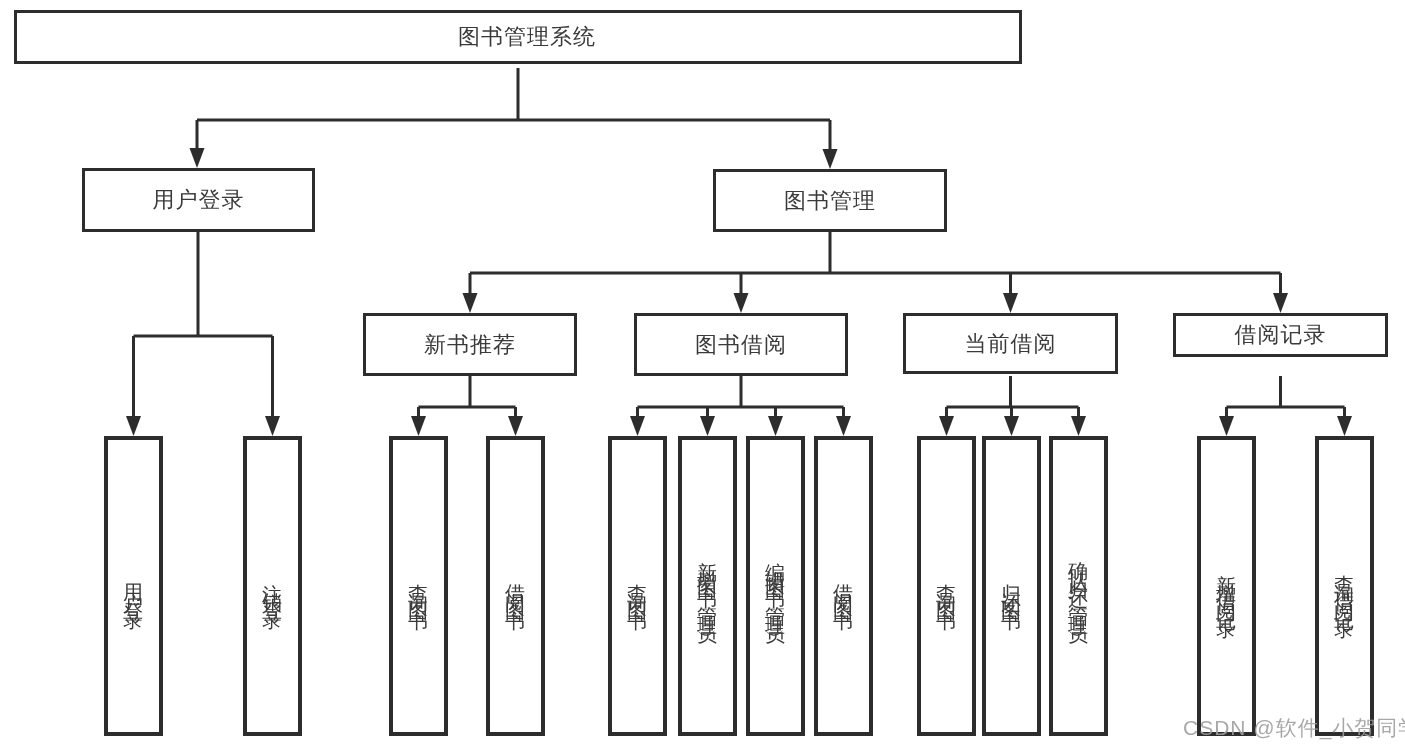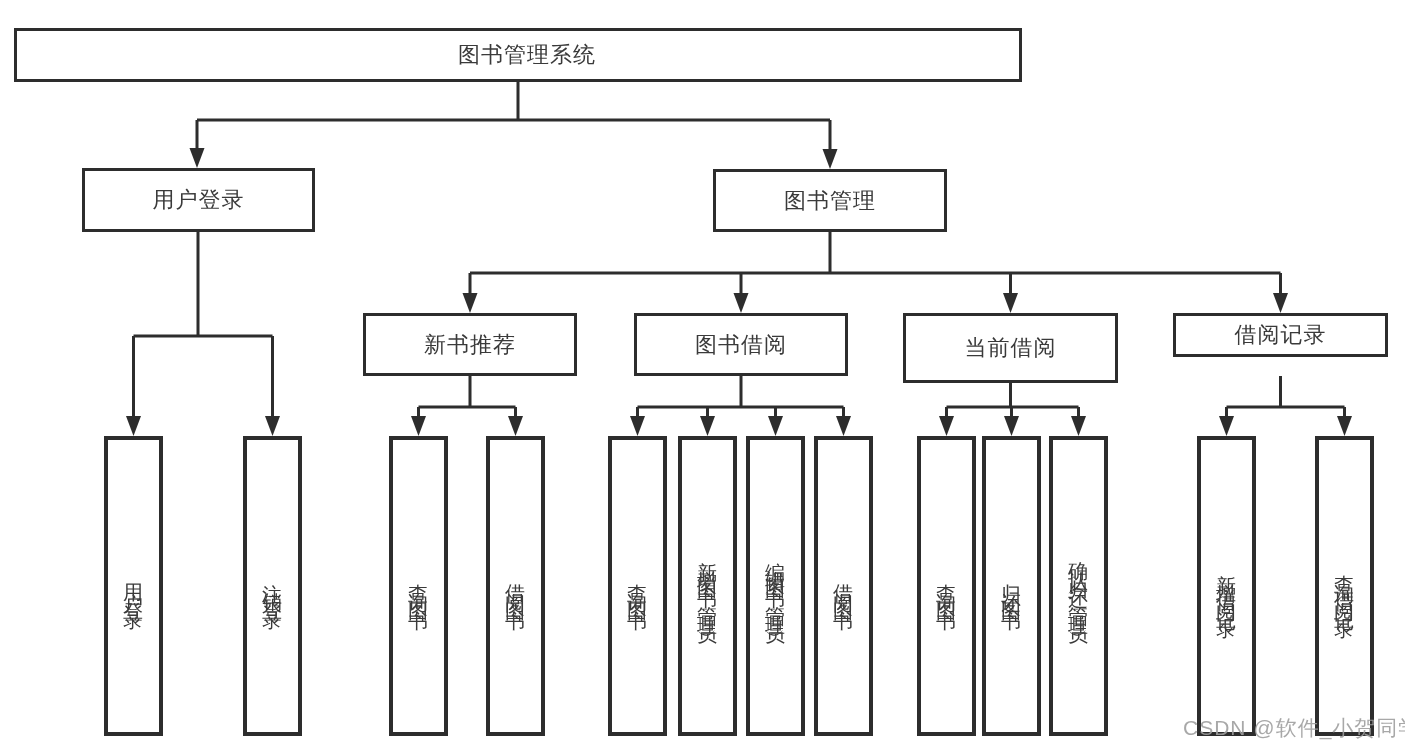--- a/index.html
+++ b/index.html
@@ -41,26 +41,26 @@
     font-size: 20px;
   }
   .vtext {
     writing-mode: vertical-rl;
     text-orientation: mixed;
     letter-spacing: 9px;
     line-height: 1.1;
     white-space: nowrap;
   }
   
-  .n-root   { left: 14px;  top: 28px;  width: 1008px; height: 54px; padding-left: 18px; }
+  .n-root   { left: 14px;  top: 10px;  width: 1008px; height: 54px; padding-left: 18px; }
   .n-l2a    { left: 82px;  top: 168px; width: 233px;  height: 64px; }
   .n-l2b    { left: 713px; top: 169px; width: 234px;  height: 63px; justify-content: center; }
   .n-l3a    { left: 363px; top: 313px; width: 214px;  height: 63px; }
   .n-l3b    { left: 634px; top: 313px; width: 214px;  height: 63px; }
-  .n-l3c    { left: 903px; top: 313px; width: 215px;  height: 70px; text-align: center; }
+  .n-l3c    { left: 903px; top: 313px; width: 215px;  height: 61px; text-align: center; }
   .n-l3d    { left: 1173px;top: 313px; width: 215px;  height: 44px; }
   .leaf     { top: 436px; width: 59px; height: 300px; }
   .n-a1 { left: 104px; }
   .n-a2 { left: 243px; }
   .n-b1 { left: 389px; }
   .n-b2 { left: 486px; }
   .n-c1 { left: 608px; }
   .n-c2 { left: 678px; }
   .n-c3 { left: 746px; }
   .n-c4 { left: 814px; }

